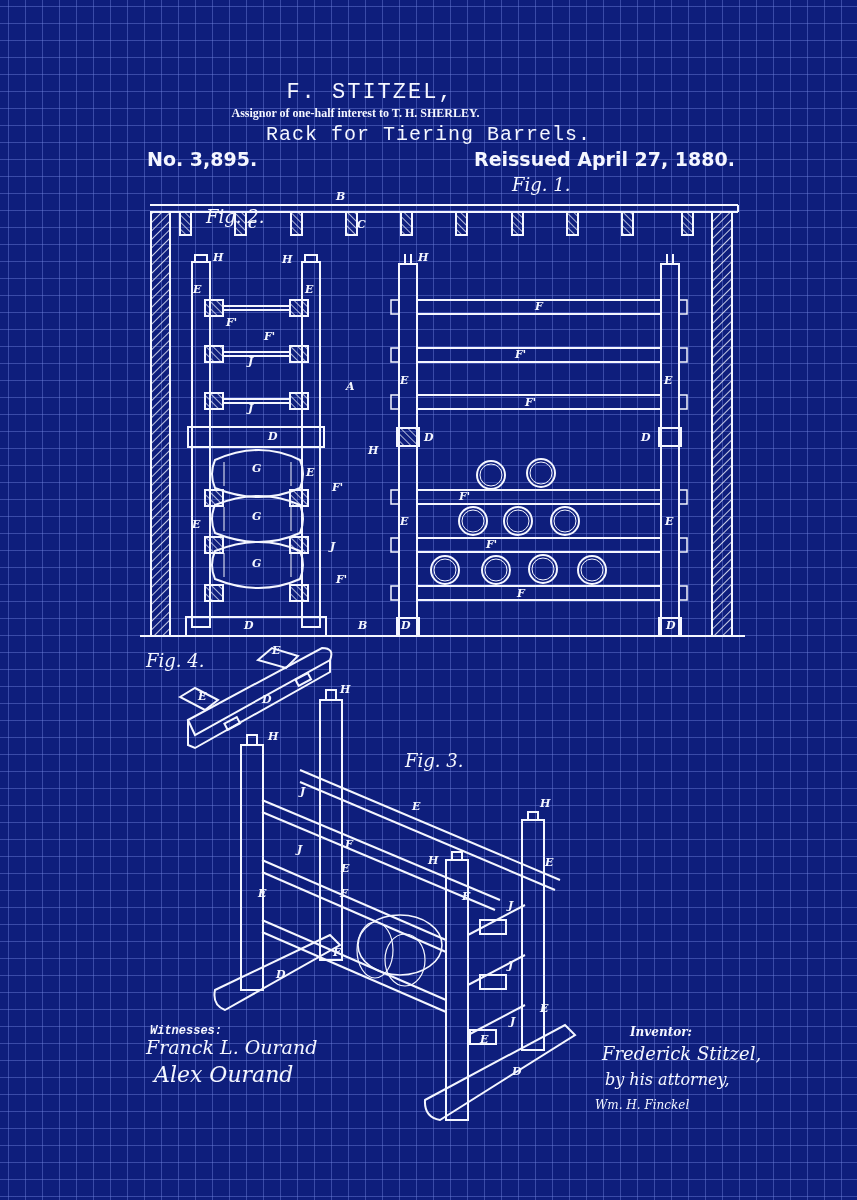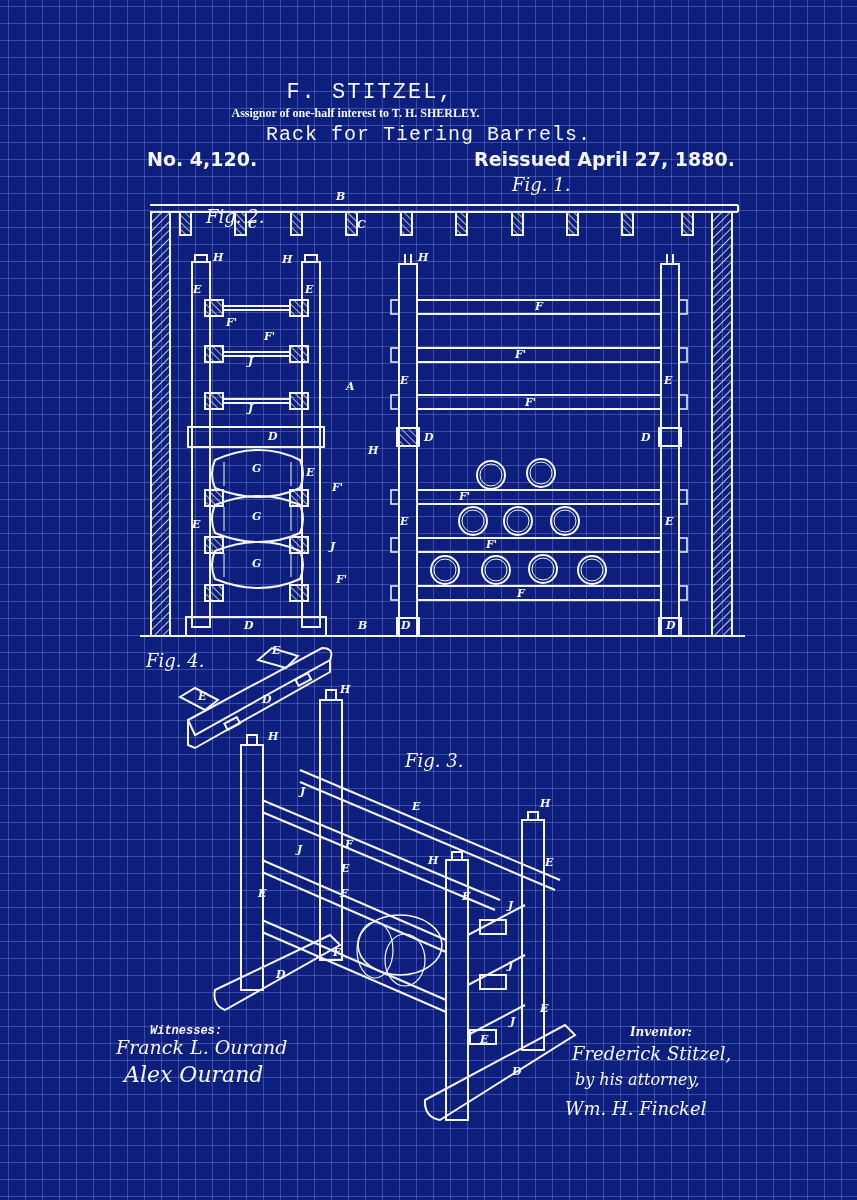--- a/index.html
+++ b/index.html
@@ -15,31 +15,31 @@
     color: #f4f6ff;
   }
   .txt { position: absolute; color: #f4f6ff; white-space: nowrap; }
   .title { left: 0; width: 740px; text-align: center; top: 80px; font-family: "Liberation Mono", monospace; font-size: 22px; letter-spacing: 2px; }
   .assignor { left: 0; width: 711px; text-align: center; top: 106px; font-family: "Liberation Serif", serif; font-size: 12px; font-weight: bold; }
   .subtitle { left: 0; width: 857px; text-align: center; top: 123px; font-family: "Liberation Mono", monospace; font-size: 20px; letter-spacing: 1px; }
   .patno { left: 147px; top: 148px; font-family: "DejaVu Sans", sans-serif; font-weight: bold; font-size: 19px; }
   .reissue { left: 474px; top: 148px; font-family: "DejaVu Sans", sans-serif; font-weight: bold; font-size: 19px; }
   .fig { font-family: "DejaVu Serif", serif; font-style: italic; font-size: 18px; }
   .lbl { font-family: "DejaVu Serif", serif; font-style: italic; font-size: 11px; font-weight: bold; }
-  .script { font-family: "DejaVu Serif", serif; font-style: italic; font-size: 19px; }
+  .script { font-family: "DejaVu Serif", serif; font-style: italic; font-size: 19px; margin-left: 30px; }
   .small-bold { font-family: "DejaVu Serif", serif; font-style: italic; font-weight: bold; font-size: 12px; }
   svg#drawing { position: absolute; left: 0; top: 0; }
 </style>
 </head>
 <body>
 
 <div class="txt title">F. STITZEL,</div>
 <div class="txt assignor">Assignor of one-half interest to T. H. SHERLEY.</div>
 <div class="txt subtitle">Rack for Tiering Barrels.</div>
-<div class="txt patno">No. 4,120.</div>
+<div class="txt patno">No. 3,895.</div>
 <div class="txt reissue">Reissued April 27, 1880.</div>
 
 <svg id="drawing" width="857" height="1200" viewBox="0 0 857 1200">
   <defs>
     <pattern id="hatch" width="6" height="6" patternUnits="userSpaceOnUse" patternTransform="rotate(45)">
       <line x1="0" y1="0" x2="0" y2="6" stroke="#f4f6ff" stroke-width="1.6"></line>
     </pattern>
     <pattern id="hatch2" width="5" height="5" patternUnits="userSpaceOnUse" patternTransform="rotate(-45)">
       <line x1="0" y1="0" x2="0" y2="5" stroke="#f4f6ff" stroke-width="1.4"></line>
     </pattern>
@@ -292,13 +292,13 @@
 <div class="txt lbl" style="left:510px;top:1015px;">J</div>
 <div class="txt lbl" style="left:480px;top:1033px;">E</div>
 <div class="txt lbl" style="left:512px;top:1065px;">D</div>
 
 <div class="txt small-bold" style="left:150px;top:1024px;font-family:Liberation Mono, monospace;">Witnesses:</div>
 <div class="txt script" style="left:116px;top:1036px;">Franck L. Ourand</div>
 <div class="txt script" style="left:124px;top:1062px;font-size:22px;">Alex Ourand</div>
 <div class="txt small-bold" style="left:630px;top:1025px;">Inventor:</div>
 <div class="txt script" style="left:572px;top:1043px;font-size:18px;">Frederick Stitzel,</div>
 <div class="txt script" style="left:575px;top:1070px;font-size:16px;">by his attorney,</div>
-<div class="txt script" style="left:565px;top:1098px;font-size:18px;font-style:italic;">Wm. H. Finckel</div>
+<div class="txt script" style="left:565px;top:1098px;font-size:12px;font-style:italic;">Wm. H. Finckel</div>
 
 </body></html>

